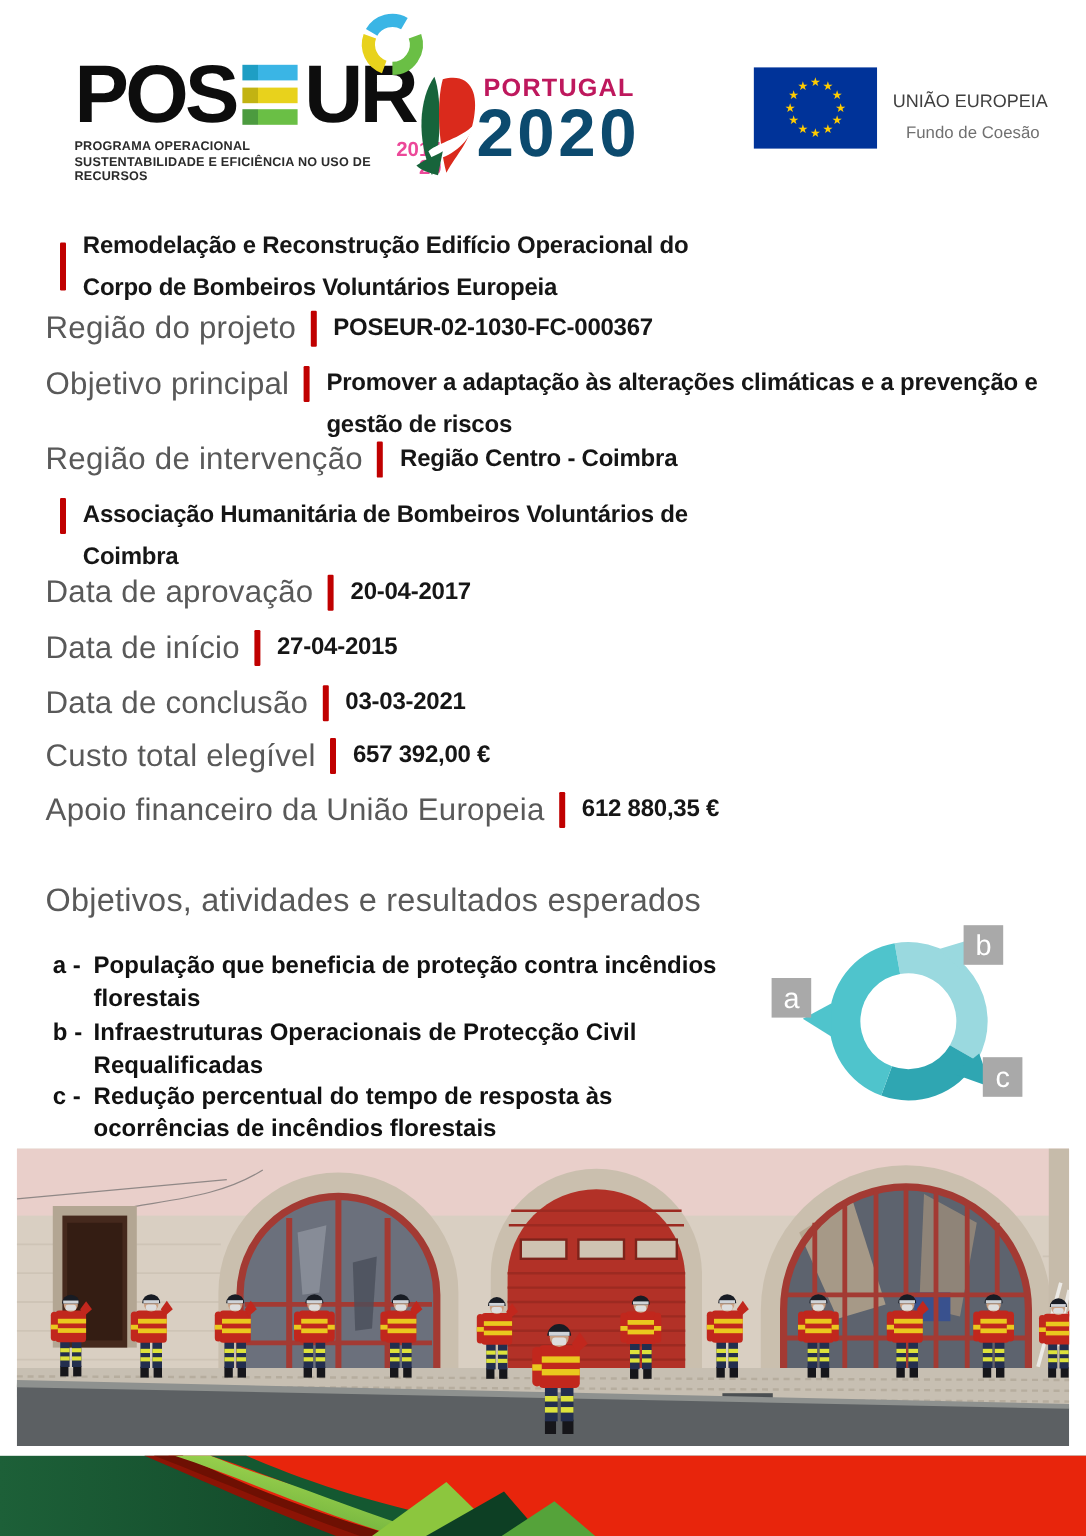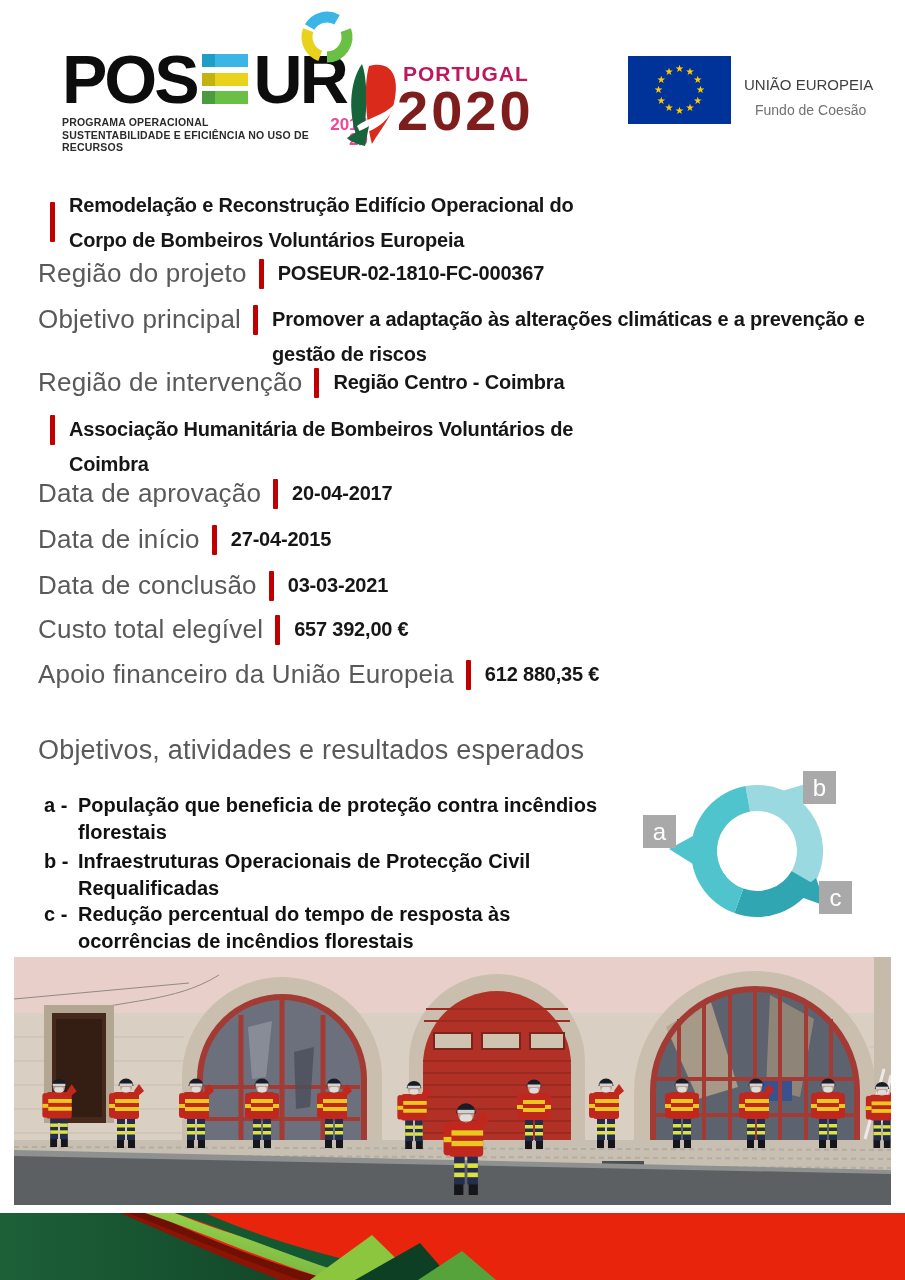--- a/index.html
+++ b/index.html
@@ -16,21 +16,21 @@
   .ebars .b1 i.d{background:#1e9ec4;width:13px}.ebars .b1 i.l{background:#3ab5e5;flex:1}
   .ebars .b2 i.d{background:#c2b312;width:13px}.ebars .b2 i.l{background:#e8d21c;flex:1}
   .ebars .b3 i.d{background:#4c9b3f;width:13px}.ebars .b3 i.l{background:#6abf45;flex:1}
   .poseur-sub{margin-top:6px;font-size:10.5px;font-weight:600;color:#2b2b2b;line-height:12.5px;letter-spacing:.2px;width:300px;}
   .poseur-years{position:absolute;left:248px;top:69px;text-align:right;width:58px;font-weight:800;color:#ec4899;font-size:17px;line-height:15px;}
   .poseur-circle{position:absolute;left:298px;top:8px;}
 
   .p2020{position:absolute;left:345px;top:54px;}
   .p2020-leaf{position:absolute;left:0;top:6px;}
   .p2020-word{position:absolute;left:58px;top:8px;font-size:21px;font-weight:800;color:#be185d;letter-spacing:1px;}
-  .p2020-year{position:absolute;left:52px;top:24px;font-size:56px;font-weight:800;color:#7f1d1d;letter-spacing:3px;}
+  .p2020-year{position:absolute;left:52px;top:24px;font-size:56px;font-weight:800;color:#0c4a6e;letter-spacing:3px;}
 
   .eu{position:absolute;left:628px;top:56px;}
   .eu-flag{position:absolute;left:0;top:0;}
   .eu-title{position:absolute;left:116px;top:20px;font-size:15px;font-weight:400;color:#3f3f3f;white-space:nowrap;}
   .eu-sub{position:absolute;left:127px;top:46px;font-size:14px;color:#707070;white-space:nowrap;}
 
   
   .frow{position:absolute;left:38px;display:flex;align-items:flex-start;}
   .flabel{font-size:26px;color:#595959;white-space:nowrap;line-height:34px;letter-spacing:.2px;}
   .fsep{width:5px;height:30px;background:#c00000;margin:3px 14px 0 12px;flex:none;border-radius:1px;}
@@ -129,21 +129,21 @@
     </div>
   </div>
 
   <div class="frow two" style="top:188px">
     <span class="fsep"></span>
     <div class="fval w1">Remodelação e Reconstrução Edifício Operacional do Corpo de Bombeiros Voluntários Europeia</div>
   </div>
   <div class="frow" style="top:256px">
     <span class="flabel">Região do projeto</span>
     <span class="fsep"></span>
-    <div class="fval">POSEUR-02-1810-FC-000367</div>
+    <div class="fval">POSEUR-02-1030-FC-000367</div>
   </div>
   <div class="frow" style="top:302px">
     <span class="flabel">Objetivo principal</span>
     <span class="fsep"></span>
     <div class="fval w3">Promover a adaptação às alterações climáticas e a prevenção e gestão de riscos</div>
   </div>
   <div class="frow" style="top:365px">
     <span class="flabel">Região de intervenção</span>
     <span class="fsep"></span>
     <div class="fval">Região Centro - Coimbra</div>

